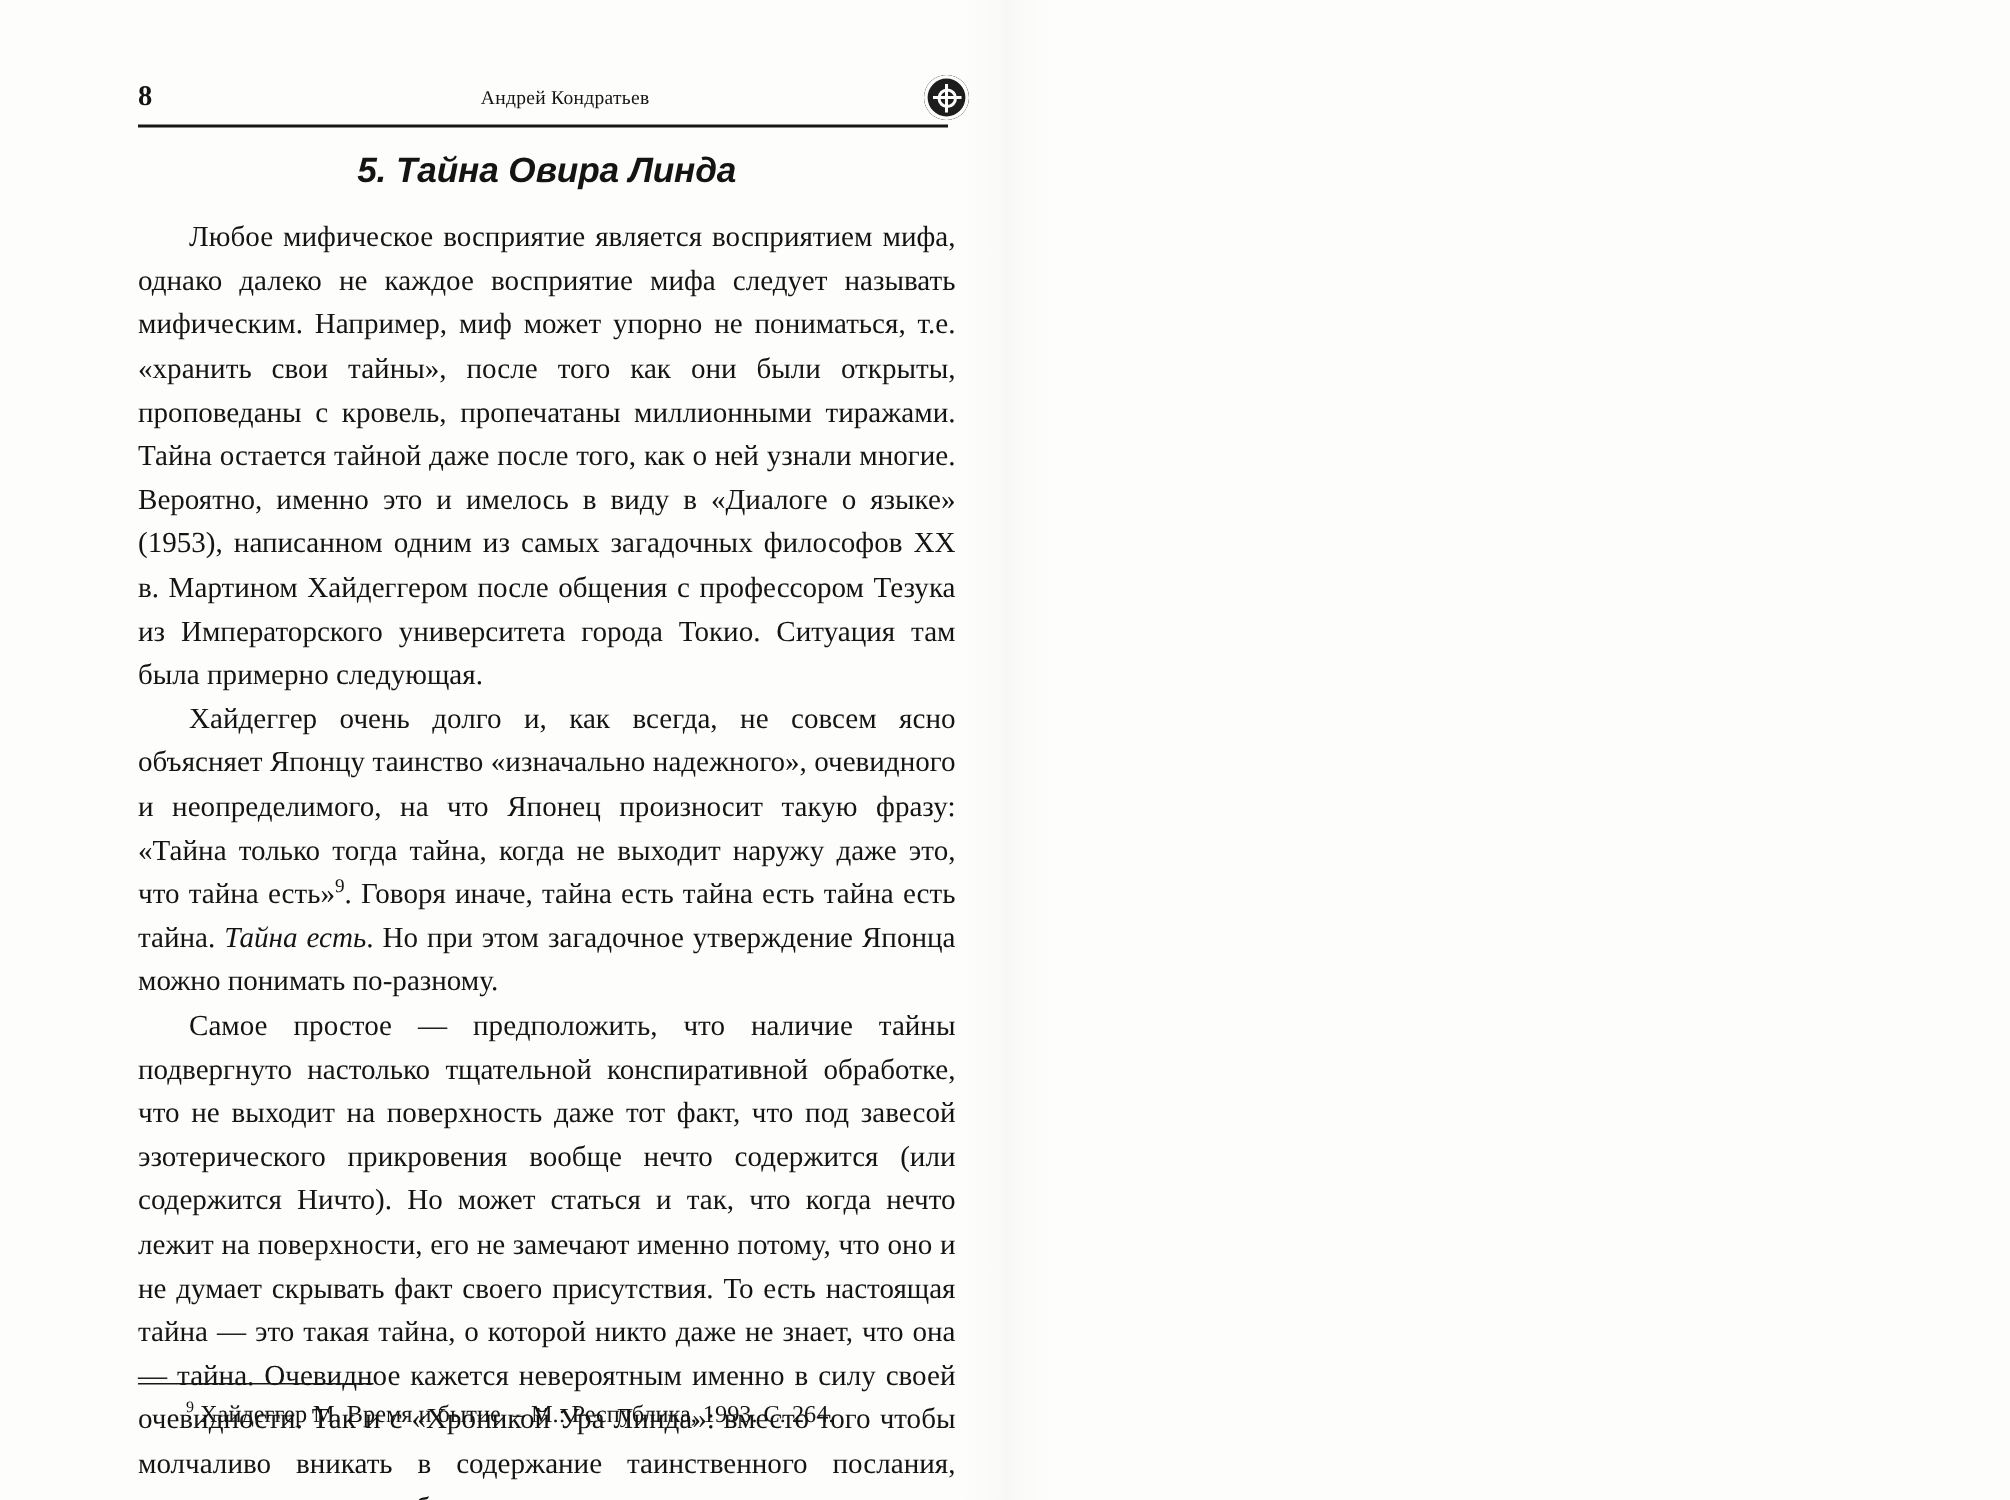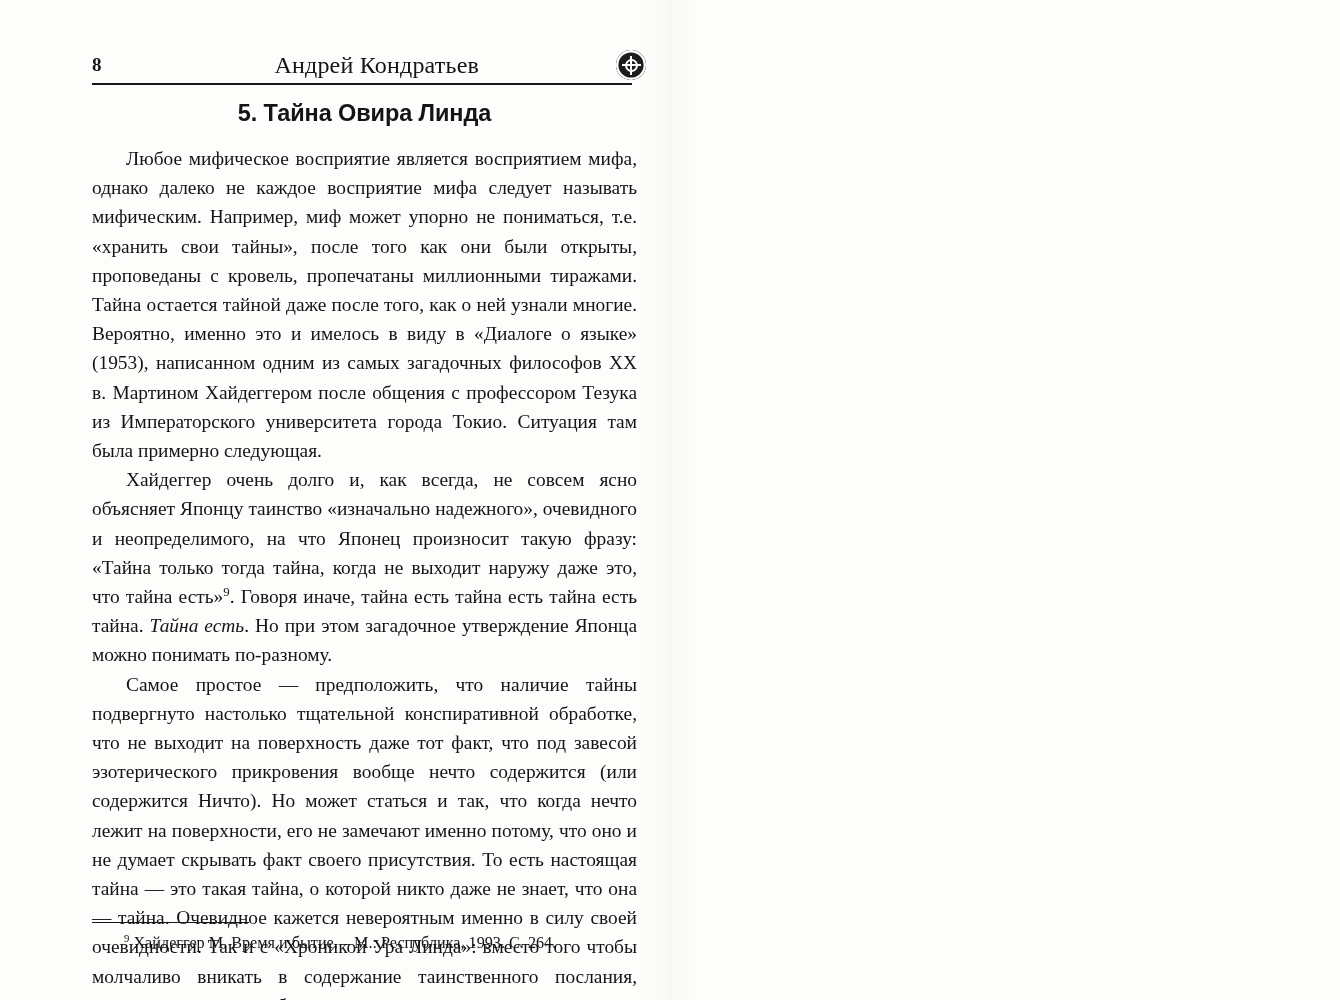--- a/index.html
+++ b/index.html
@@ -53,21 +53,21 @@
 
   .folio {
     font-weight: bold;
     font-size: 19px;
     letter-spacing: 0px;
     flex: 0 0 auto;
   }
   .runtitle {
     flex: 1 1 auto;
     text-align: center;
-    font-size: 24px;
+    font-size: 13px;
     letter-spacing: 0.2px;
     white-space: nowrap;
   }
   .rule {
     position: absolute;
     height: 0;
     border-top: 2.2px solid #171717;
   }
   .rule-left  { left: 92px;  width: 540px; top: 83px; }
 
@@ -128,20 +128,21 @@
   }
 
   h2.section {
     font-family: "Liberation Sans", "DejaVu Sans", sans-serif;
     font-weight: bold;
     font-size: 23.5px;
     line-height: 30px;
     text-align: center;
     margin: 16px 0 16px 0;
     letter-spacing: -0.1px;
+    font-style: italic;
   }
   h2.section.tight-top { margin-top: 2px; }
 
   em.ital { }
 
   sup.fn {
     font-size: 0.66em;
     vertical-align: super;
     line-height: 0;
   }

